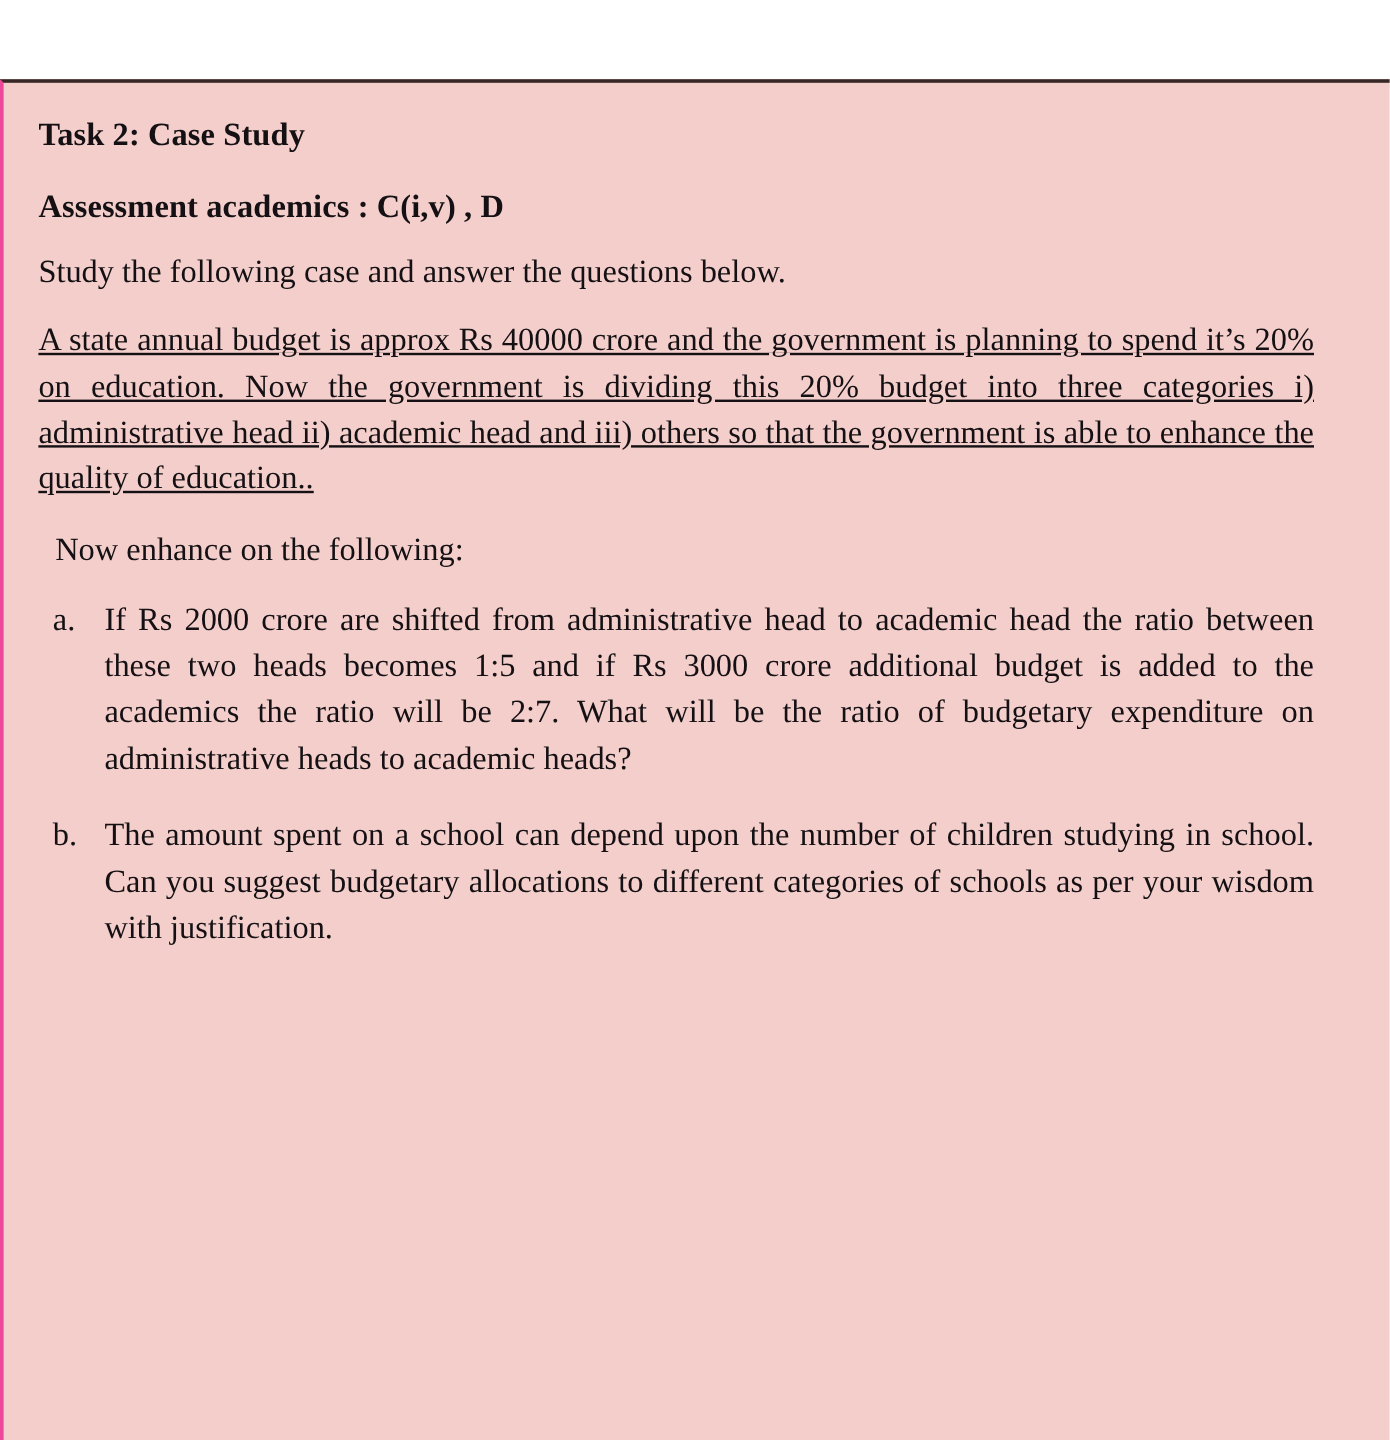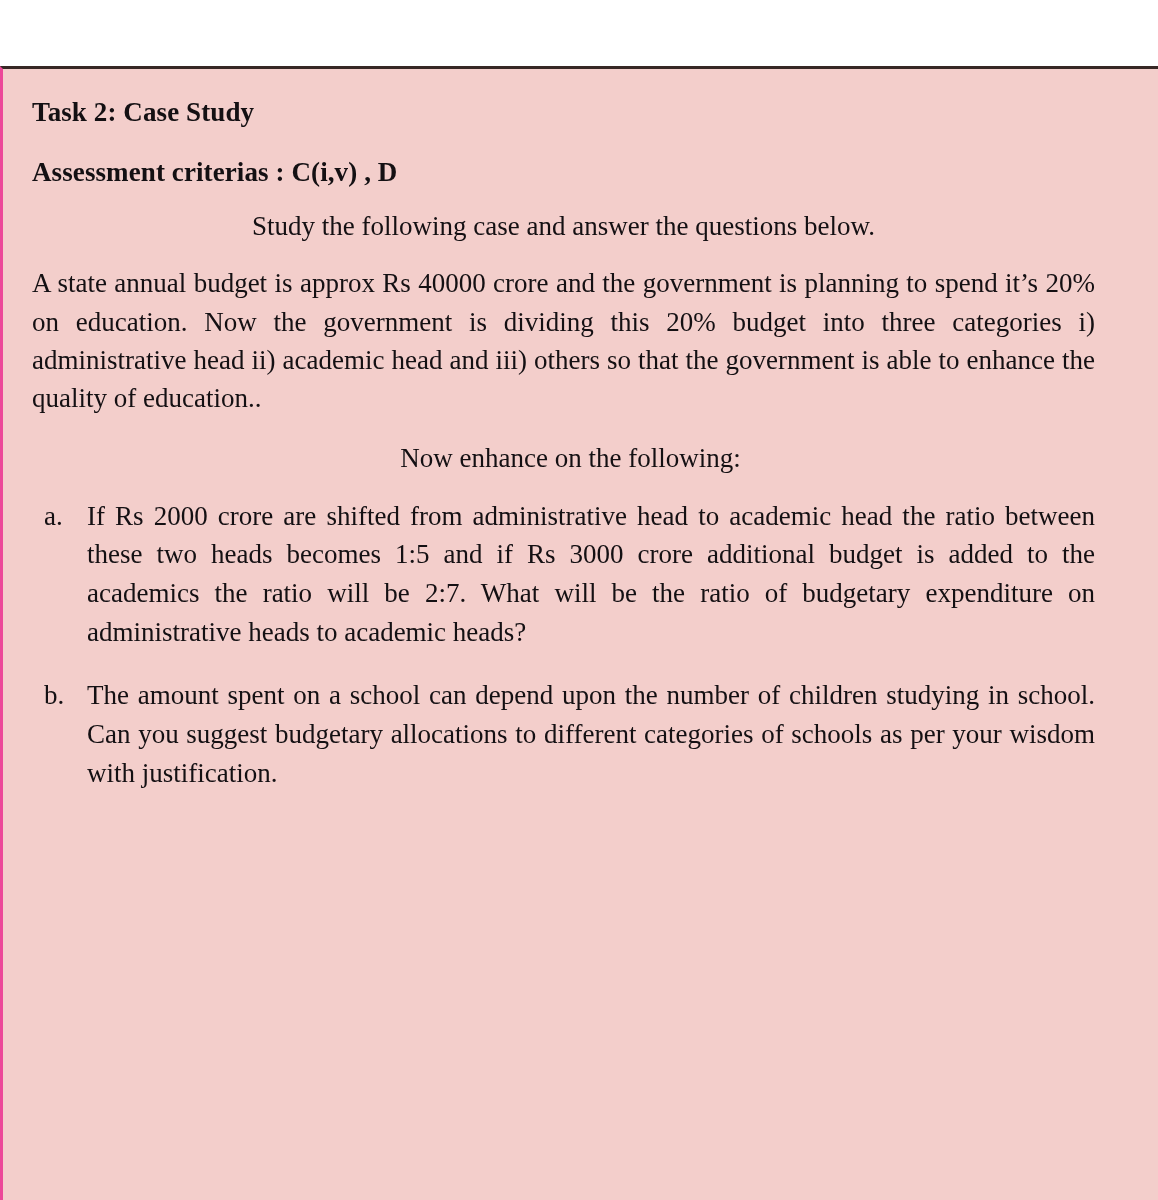--- a/index.html
+++ b/index.html
@@ -58,28 +58,28 @@
     padding: 12px 0 12px 0;
     letter-spacing: 0.1px;
   }
 
   .para {
     font-size: 27px;
     line-height: 1.0;
     color: #141013;
     margin: 0;
     padding: 11px 0 11px 0;
-    text-align: center;
   }
 
   .para-justified {
     text-align: justify;
     text-align-last: left;
     line-height: 1.42;
     padding: 13px 0 13px 0;
+    text-decoration: underline;
   }
 
   .para-indent {
     padding-left: 14px;
     padding-top: 14px;
     padding-bottom: 13px;
   }
 
   .list {
     list-style: none;
@@ -112,21 +112,21 @@
 
 <div id="page">
 
   <div id="top-white"></div>
 
   <div id="doc-block">
     <div id="doc-inner">
 
       <p class="heading">Task 2: Case Study</p>
 
-      <p class="heading">Assessment criterias : C(i,v) , D</p>
+      <p class="heading">Assessment academics : C(i,v) , D</p>
 
       <p class="para">Study the following case and answer the questions below.</p>
 
       <p class="para para-justified">A state annual budget is approx Rs 40000 crore and the government is planning to spend it’s 20% on education. Now the government is dividing this 20% budget into three categories i) administrative head ii) academic head and iii) others so that the government is able to enhance the quality of education..</p>
 
       <p class="para para-indent">Now enhance on the following:</p>
 
       <ol class="list">
 
         <li class="list-item">

